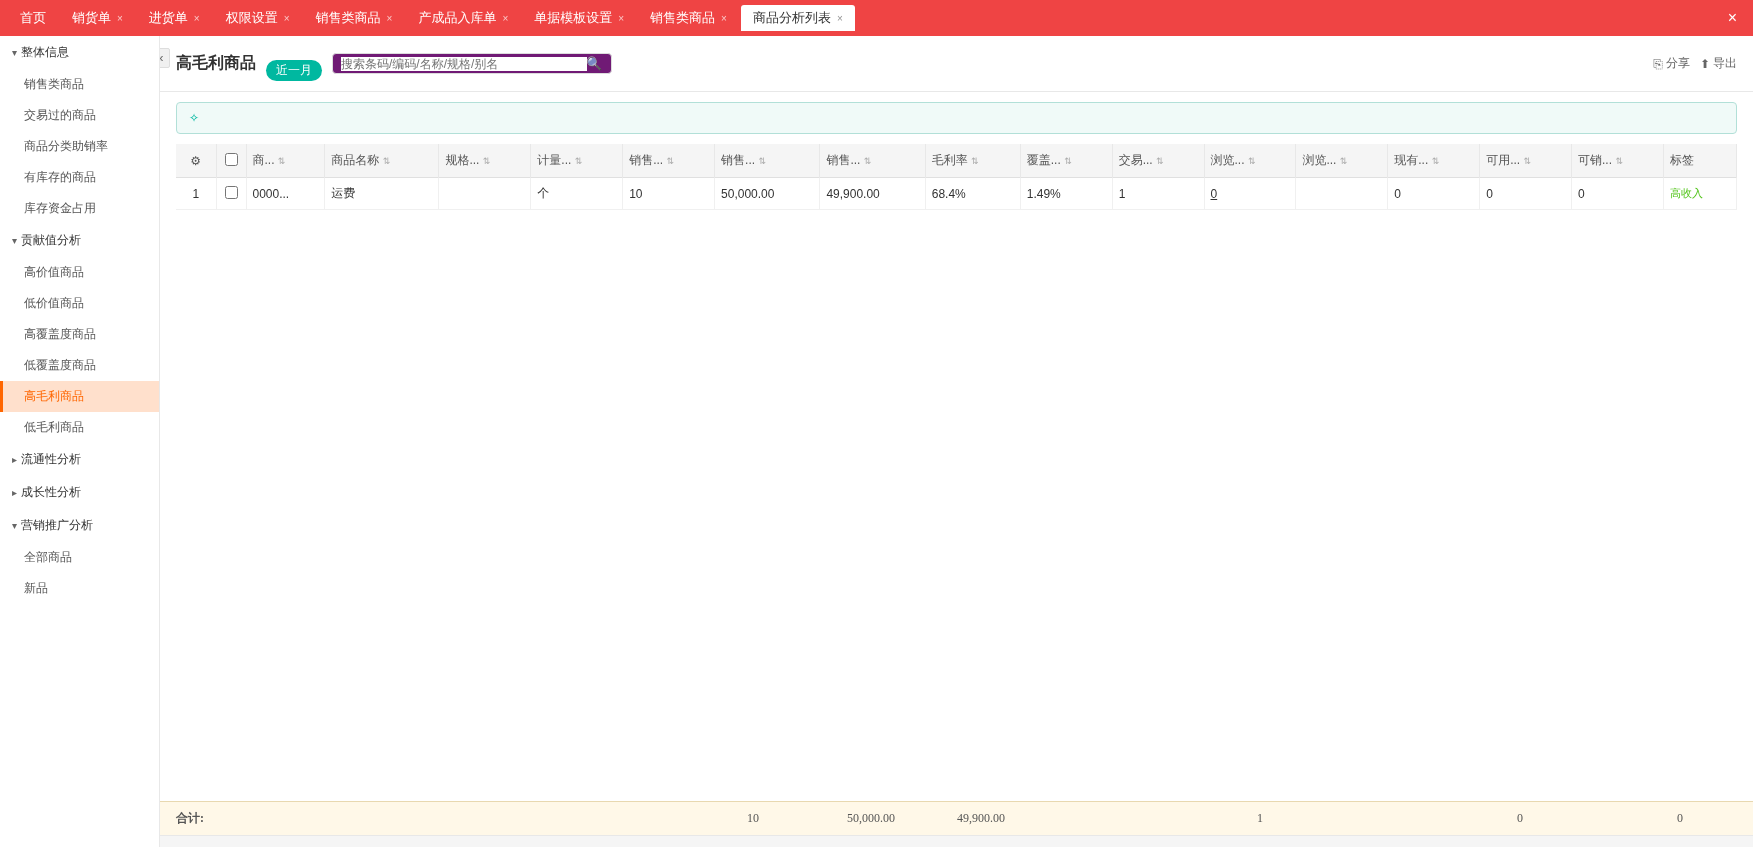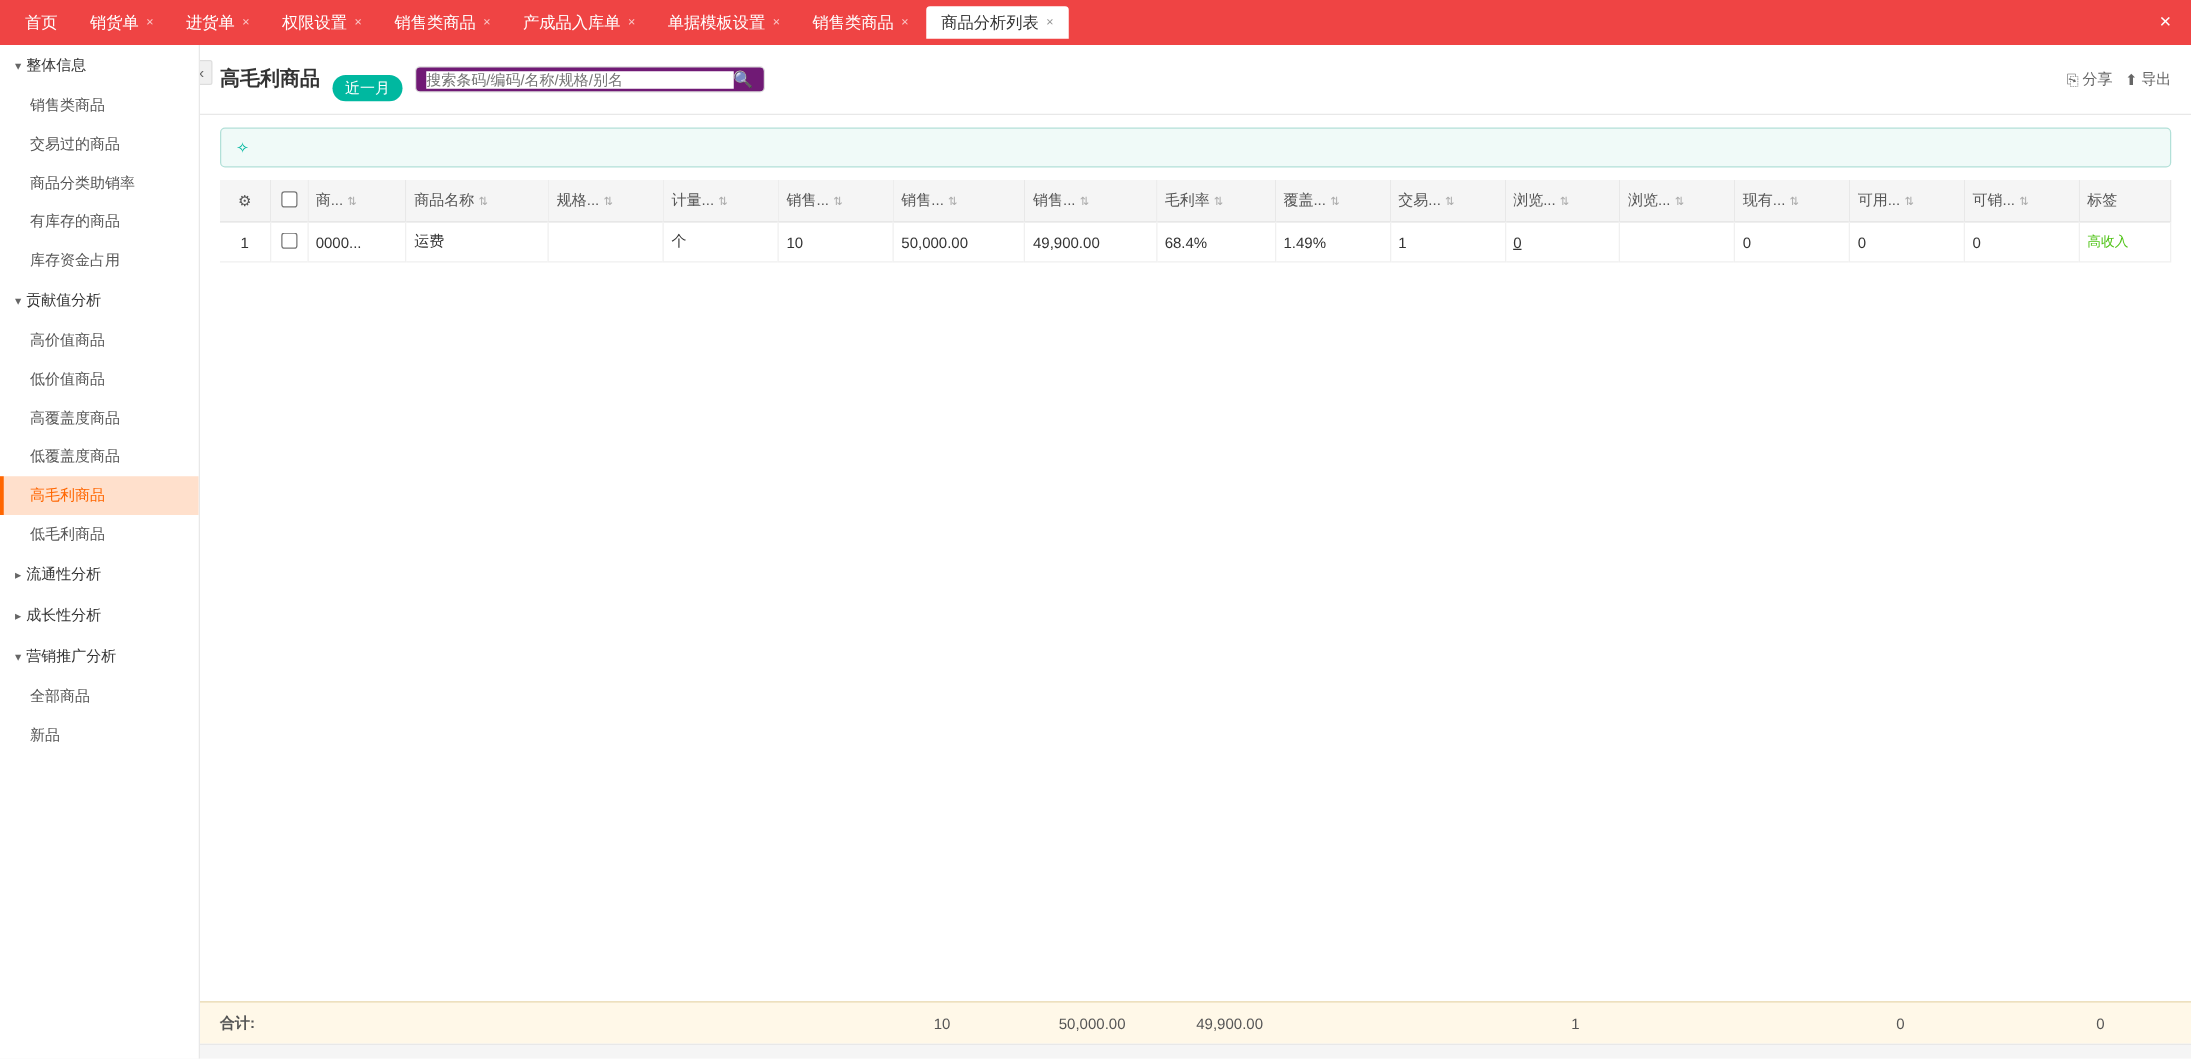--- a/index.html
+++ b/index.html
@@ -206,20 +206,21 @@
     .footer-bar {
       background: #fff8e8;
       border-top: 1px solid #e8d8b0;
       padding: 8px 16px;
       display: flex;
       align-items: center;
       gap: 20px;
       font-size: 12px;
       color: #555;
       flex-shrink: 0;
+      font-family: Liberation Serif, serif;
     }
     .footer-bar .total-label { font-weight: bold; }
 
     
     .bottom-scroll {
       height: 12px;
       background: #f5f5f5;
       border-top: 1px solid #e8e8e8;
     }
 

